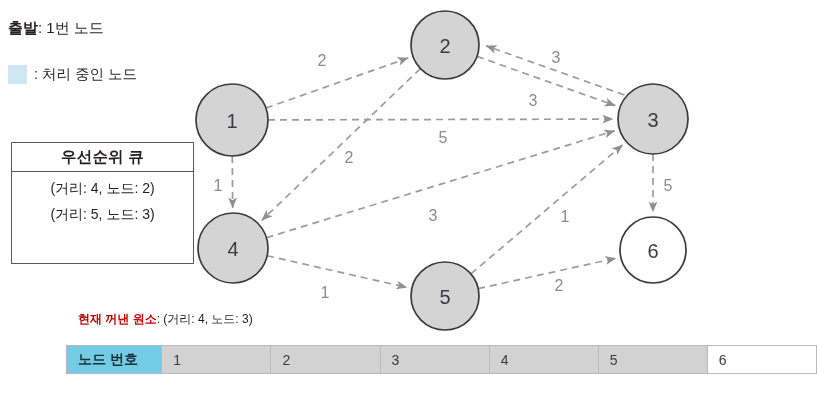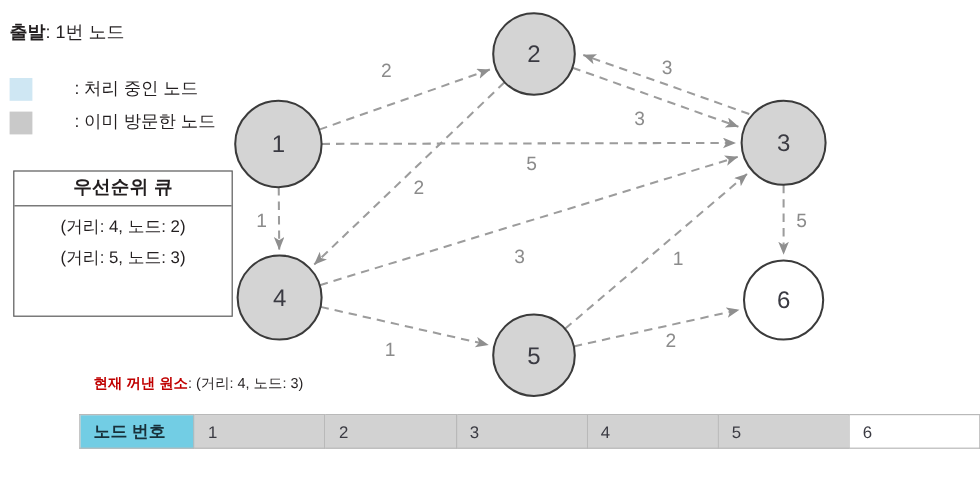--- a/index.html
+++ b/index.html
@@ -31,21 +31,20 @@
   }
   .legend-start .lbl {
     font-weight: bold;
   }
   .legend-row {
     display: flex;
     align-items: center;
     height: 22px;
     margin-bottom: 6px;
     white-space: nowrap;
-    gap: 28px;
   }
   .swatch {
     width: 19px;
     height: 19px;
     margin-right: 7px;
     flex: 0 0 auto;
   }
   .swatch.processing { background: #cfe7f3; }
   .swatch.visited    { background: #c9c9c9; }
   .legend-row .txt {
@@ -170,24 +169,20 @@
 </head>
 <body>
 
 <div id="legend-block">
   <div class="legend-start">
     <span class="lbl">출발</span><span class="val">: 1번 노드</span>
   </div>
   <div class="legend-row">
     <span class="swatch processing"></span>
     <span class="txt">: 처리 중인 노드</span>
-  </div>
-  <div class="legend-row">
-    <span class="swatch visited"></span>
-    <span class="txt">: 이미 방문한 노드</span>
   </div>
 </div>
 
 <div id="pq-box">
   <div id="pq-title">우선순위 큐</div>
   <div class="pq-item">(거리: 4, 노드: 2)</div>
   <div class="pq-item">(거리: 5, 노드: 3)</div>
 </div>
 
 <svg id="graph-svg" viewBox="0 0 817 340">

